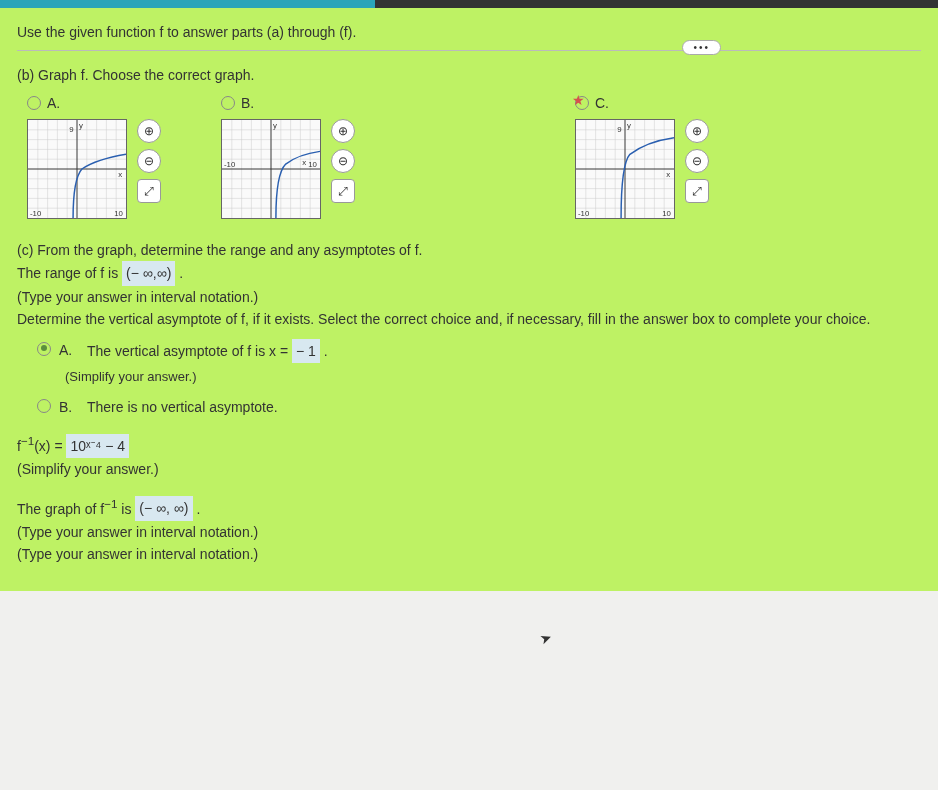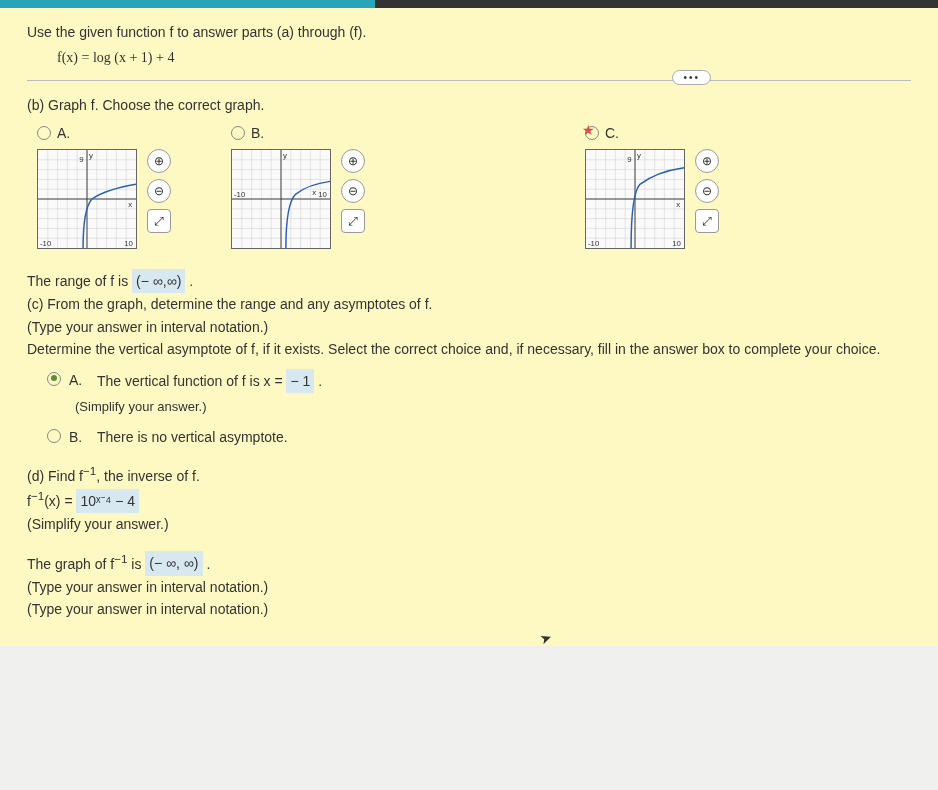--- a/index.html
+++ b/index.html
@@ -10,22 +10,22 @@
     font-size: 14px;
     color: #333;
     background: #f0f0ee;
     width: 938px;
   }
   .top-bar {
     height: 8px;
     background: linear-gradient(to right, #2aa5b8 0%, #2aa5b8 40%, #333 40%, #333 100%);
   }
   .content {
-    padding: 12px 27px;
-    background: #fef9c3;
+    padding: 12px 17px;
+    background: #bef264;
   }
   .intro { margin: 4px 0 10px 0; }
   .formula { margin: 0 0 14px 30px; font-family: 'Times New Roman', serif; }
   .hr-line {
     border: none;
     border-top: 1px solid #bbb;
     margin: 10px 0 16px 0;
     position: relative;
   }
   .ellipsis-pill {
@@ -128,21 +128,20 @@
   .axis { stroke: #333; stroke-width: 1; }
   .curve { stroke: #2a5fb0; stroke-width: 1.5; fill: none; }
   .glabel { font-size: 8px; fill: #333; }
 </style>
 </head>
 <body>
 
 <div class="top-bar"></div>
 <div class="content">
   <div class="intro">Use the given function f to answer parts (a) through (f).</div>
-  <div class="formula">f(x) = log (x + 1) + 4</div>
 
   <div style="position:relative;">
     <hr class="hr-line">
     <div class="ellipsis-pill">•••</div>
   </div>
 
   <div class="part-label">(b) Graph f. Choose the correct graph.</div>
 
   <div class="options-row">
 
@@ -274,48 +273,45 @@
         <div class="tools">
           <div class="tool-btn">⊕</div>
           <div class="tool-btn">⊖</div>
           <div class="tool-btn sq">⤢</div>
         </div>
       </div>
     </div>
   </div>
 
   <div class="section">
+    <div>(c) From the graph, determine the range and any asymptotes of f.</div>
     <div>
       <span>The range of f is </span><span class="answer-box">(− ∞,∞)</span><span> .</span>
     </div>
-    <div>(c) From the graph, determine the range and any asymptotes of f.</div>
     <div>(Type your answer in interval notation.)</div>
     <div style="">Determine the vertical asymptote of f, if it exists. Select the correct choice and, if necessary, fill in the answer box to complete your choice.</div>
 
     <div class="sub-option">
       <span class="radio checked"></span>
       <span class="sub-label">A.</span>
       <span>
-        <span>The vertical function of f is x = </span><span class="answer-box">− 1</span><span> .</span>
+        <span>The vertical asymptote of f is x = </span><span class="answer-box">− 1</span><span> .</span>
       </span>
     </div>
     <div class="hint">(Simplify your answer.)</div>
 
     <div class="sub-option">
       <span class="radio"></span>
       <span class="sub-label">B.</span>
       <span>There is no vertical asymptote.</span>
     </div>
   </div>
 
   <div class="section">
     <div>
-      <span>(d) Find f</span><sup>−1</sup><span>, the inverse of f.</span>
-    </div>
-    <div>
       <span>f</span><sup>−1</sup><span>(x) = </span><span class="answer-box">10ˣ⁻⁴ − 4</span>
     </div>
     <div>(Simplify your answer.)</div>
   </div>
 
   <div class="section">
     <div>
       <span>The graph of f</span><sup>−1</sup><span> is </span><span class="answer-box">(− ∞, ∞)</span><span> .</span>
     </div>
     <div>(Type your answer in interval notation.)</div>

